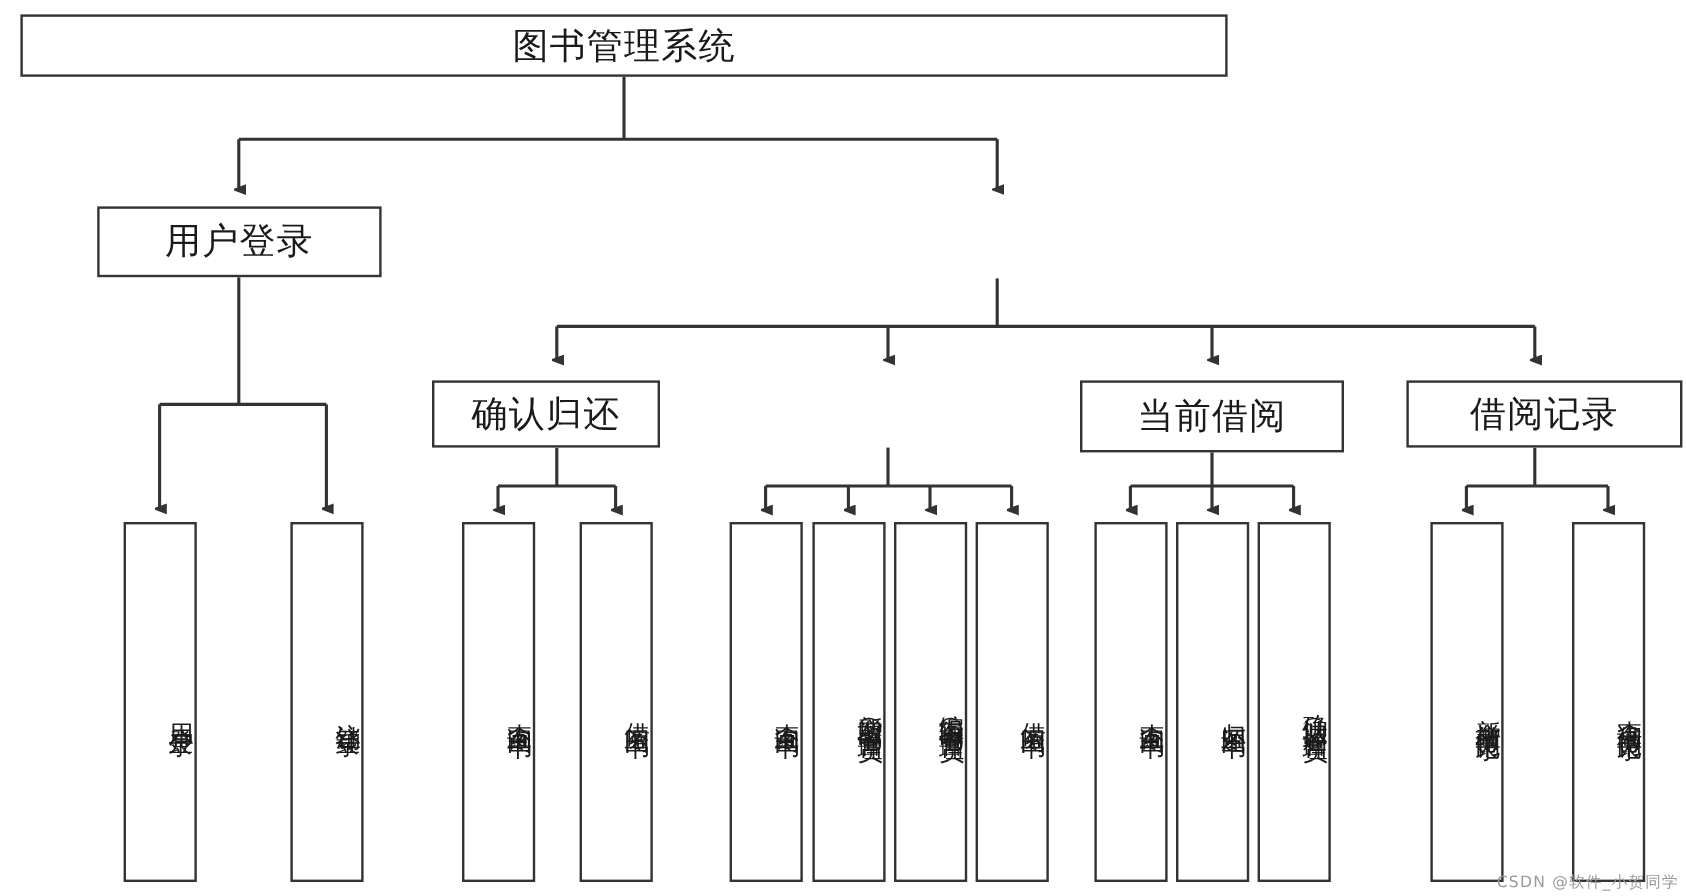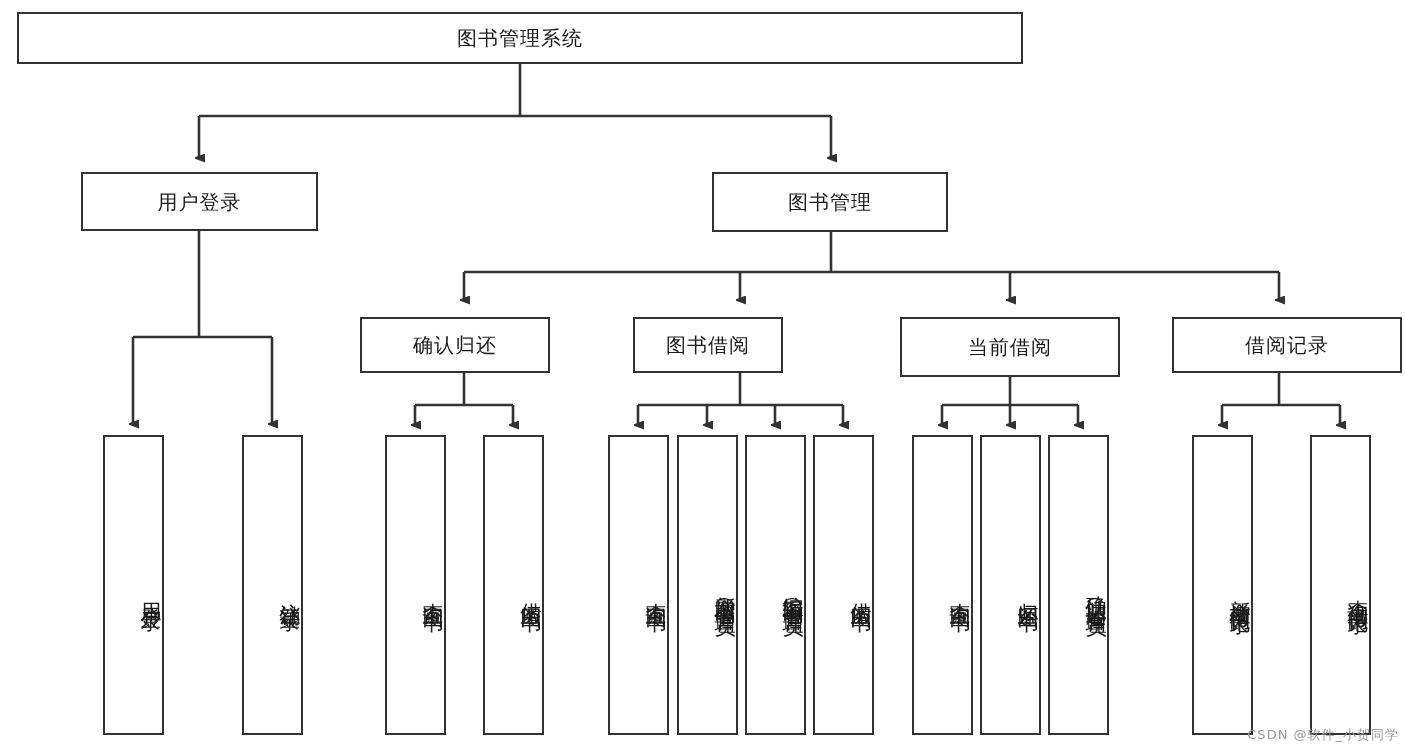--- a/index.html
+++ b/index.html
@@ -9,21 +9,21 @@
   .node{
     position:absolute;
     box-sizing:border-box;
     border:2.5px solid #333333;
     background:#ffffff;
     display:flex;
     align-items:center;
     justify-content:center;
     color:#1a1a1a;
   }
-  .node.horiz{font-size:20px;letter-spacing:1px;justify-content:center;}
+  .node.horiz{font-size:30px;letter-spacing:1px;justify-content:center;}
   .node.vert{
     font-size:21px;
     writing-mode:vertical-rl;
     text-orientation:upright;
     letter-spacing:3px;
     padding-top:14px;
     align-items:flex-start;
     justify-content:center;
   }
   .node .lbl{display:block;line-height:1.1;white-space:pre-wrap;}
@@ -92,29 +92,23 @@
     </g>
   </svg>
 
   <div class="node horiz" style="left:17px;top:12px;width:1006px;height:52px;">
     <span class="lbl">图书管理系统</span>
   </div>
 
   <div class="node horiz" style="left:81px;top:172px;width:237px;height:59px;">
     <span class="lbl">用户登录</span>
   </div>
-  <div class="node horiz" style="left:712px;top:172px;width:236px;height:60px;">
-    <span class="lbl">图书管理</span>
-  </div>
 
   <div class="node horiz" style="left:360px;top:317px;width:190px;height:56px;">
     <span class="lbl">确认归还</span>
-  </div>
-  <div class="node horiz" style="left:633px;top:317px;width:150px;height:56px;">
-    <span class="lbl">图书借阅</span>
   </div>
   <div class="node horiz" style="left:900px;top:317px;width:220px;height:60px;">
     <span class="lbl">当前借阅</span>
   </div>
   <div class="node horiz" style="left:1172px;top:317px;width:230px;height:56px;">
     <span class="lbl">借阅记录</span>
   </div>
 
   <div class="node vert" style="left:103px;top:435px;width:61px;height:300px;">
     <span class="lbl">用户登录</span>

